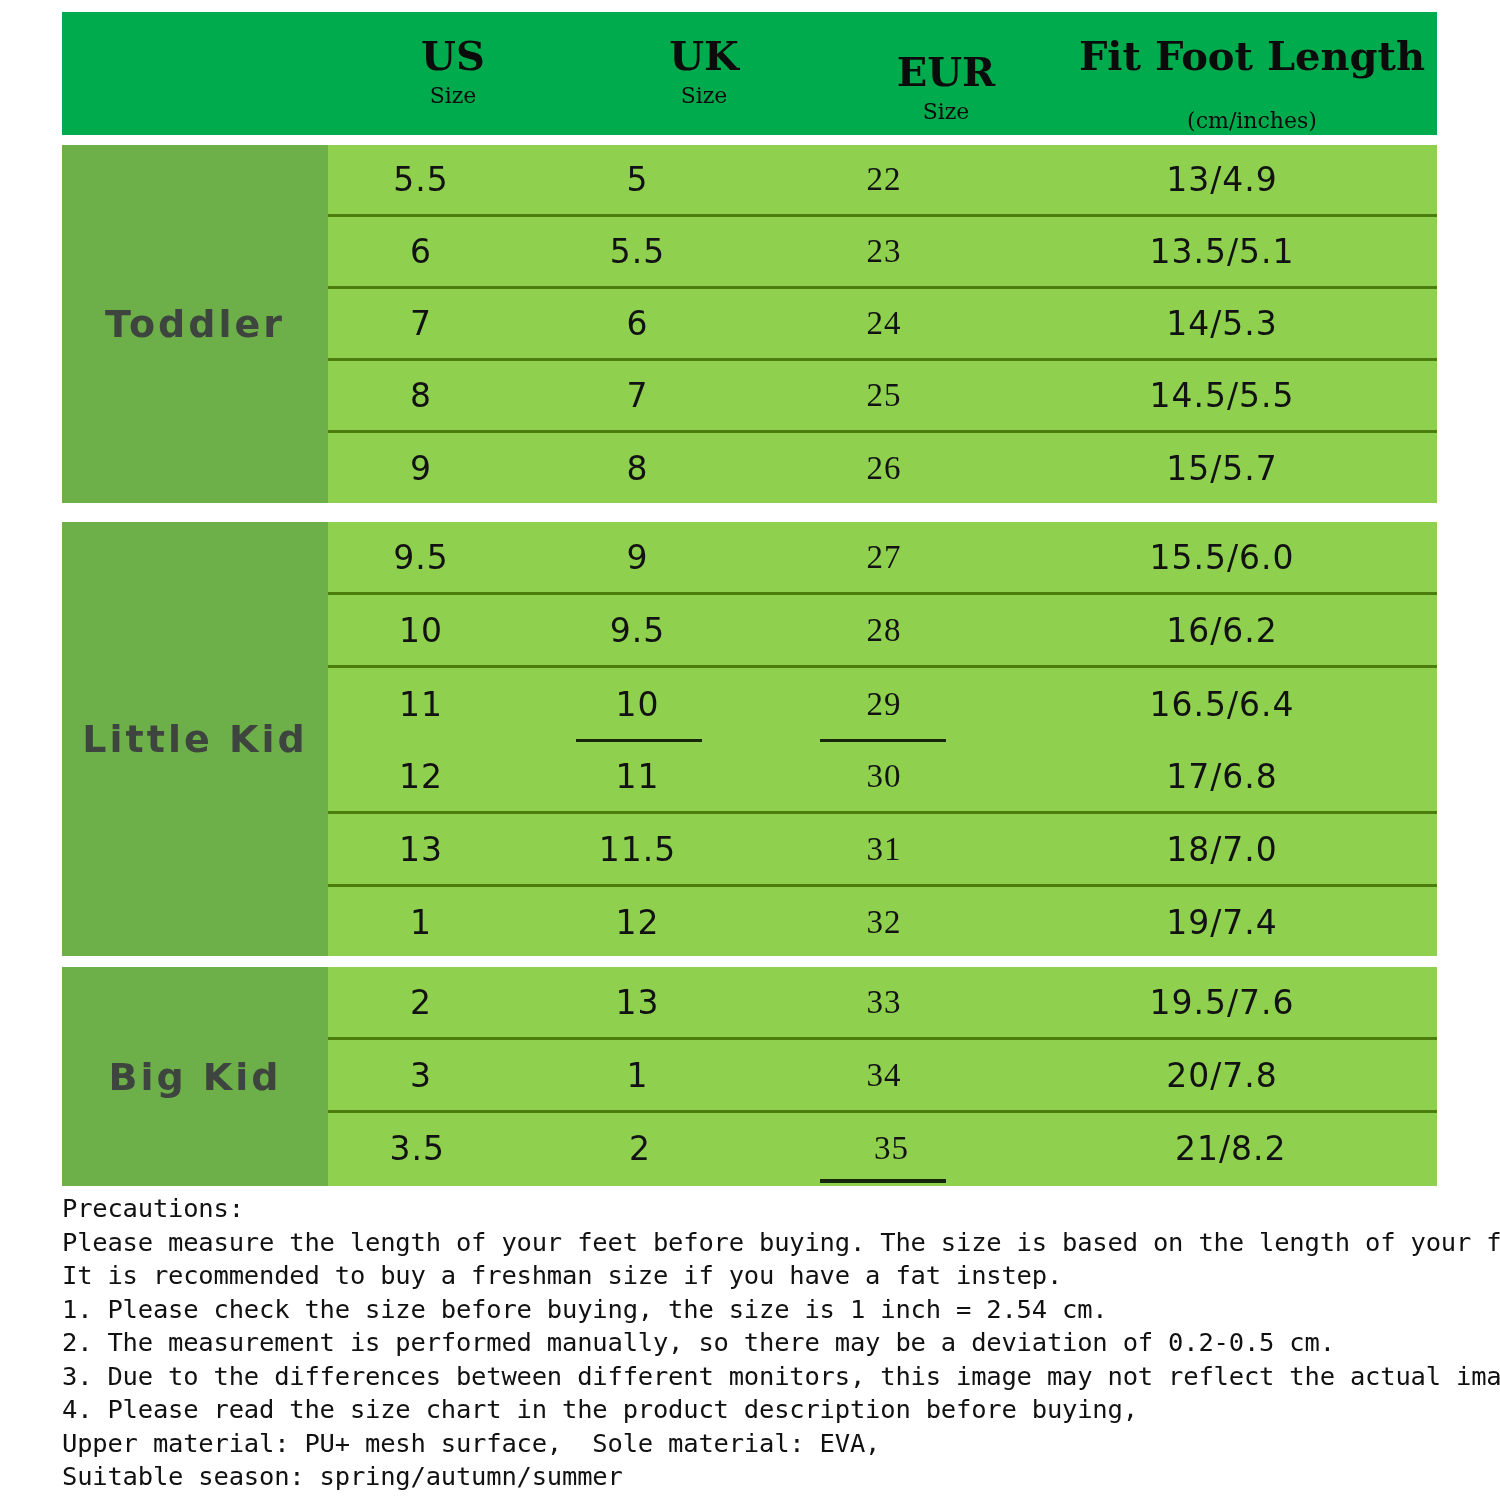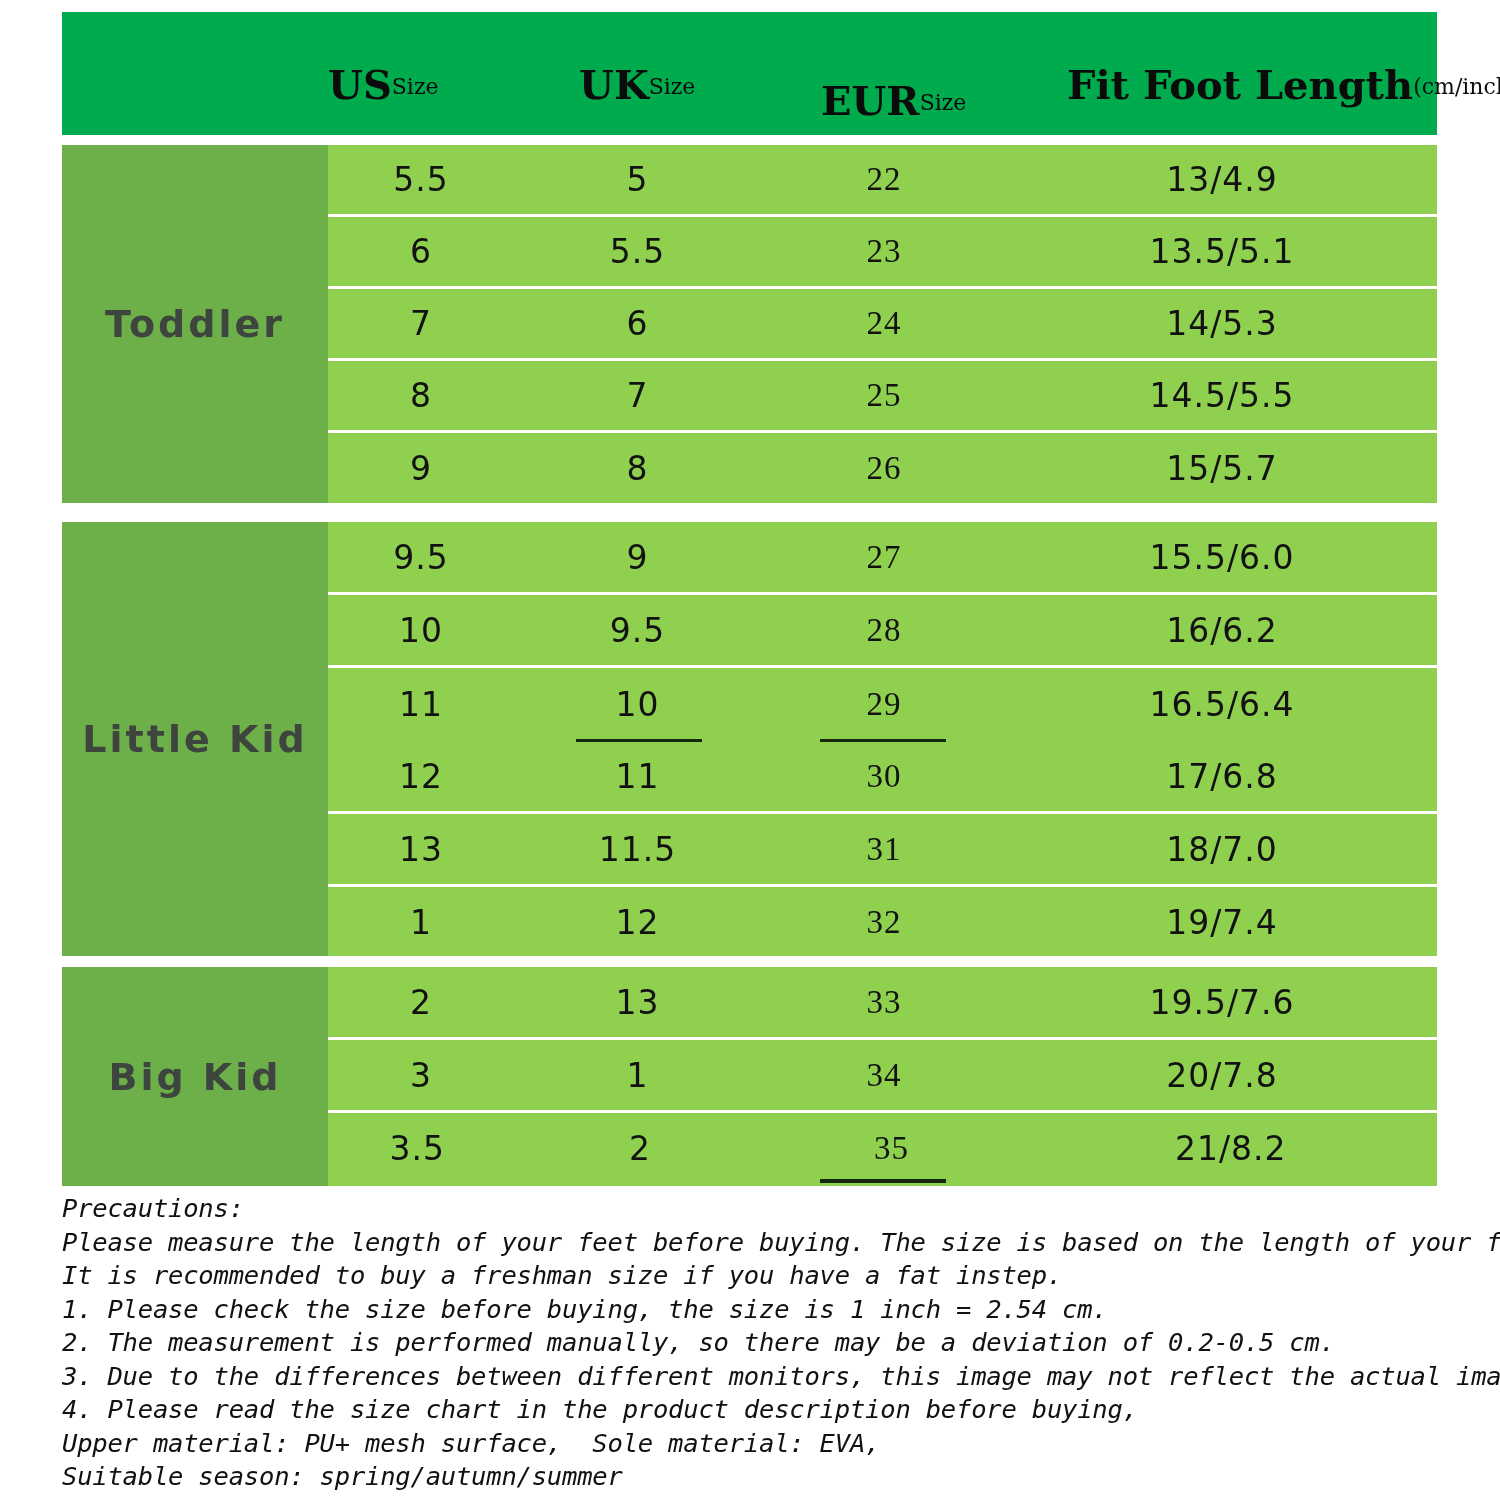--- a/index.html
+++ b/index.html
@@ -31,21 +31,21 @@
     width: 1375px;
     height: 123px;
     background: #00ab4e;
     box-sizing: border-box;
   }
   .hcell {
     position: absolute;
     top: 0;
     height: 123px;
     display: flex;
-    flex-direction: row;
+    flex-direction: column;
     align-items: center;
     justify-content: flex-start;
     padding-top: 22px;
     box-sizing: border-box;
     color: #0b0b0b;
   }
   .hcell .h-main {
     font-family: "DejaVu Serif", serif;
     font-size: 40px;
     font-weight: 700;
@@ -100,21 +100,21 @@
     right: 0;
     bottom: 0;
   }
   .row {
     position: relative;
     width: 100%;
     display: flex;
     align-items: center;
     box-sizing: border-box;
   }
-  .row.div-full { border-bottom: 3px solid #ffffff; }
+  .row.div-full { border-bottom: 3px solid #4d7c0f; }
   .cell {
     font-family: "DejaVu Sans", sans-serif;
     font-size: 33px;
     color: #121212;
     text-align: center;
     letter-spacing: 1px;
     white-space: nowrap;
   }
   .c-us  { width: 186px; }
   .c-uk  { width: 247px; }
@@ -155,21 +155,20 @@
     top: 1192px;
     width: 1400px;
   }
   .pline {
     font-family: "DejaVu Sans Mono", monospace;
     font-size: 25.5px;
     line-height: 33.5px;
     color: #111111;
     white-space: pre;
     letter-spacing: -0.2px;
-    font-style: italic;
   }
 </style>
 </head>
 <body>
 
 <div id="sheet">
 
   <div class="header-bar">
     <div class="hcell hc-us">
       <div class="h-main">US</div>

